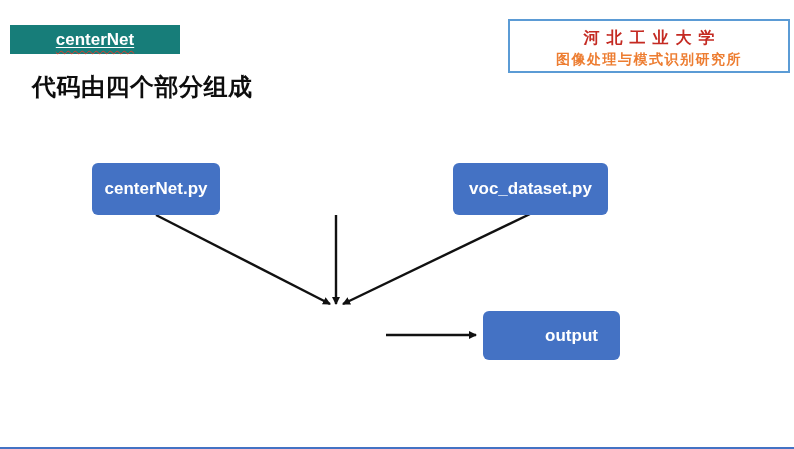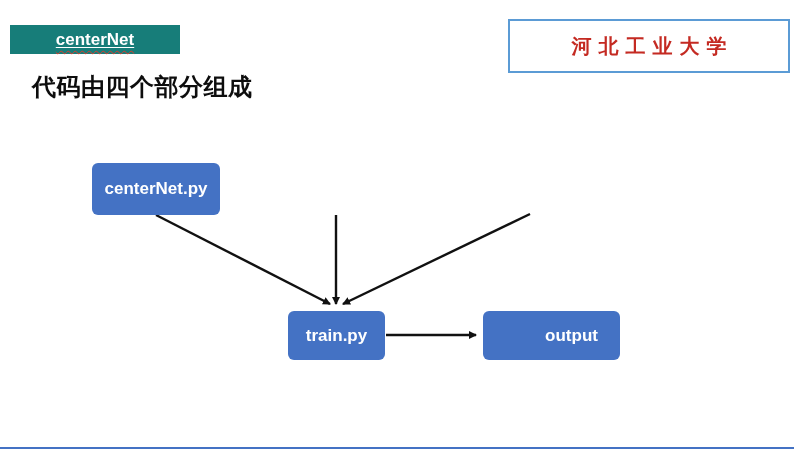--- a/index.html
+++ b/index.html
@@ -18,21 +18,21 @@
     text-decoration-thickness:1px;
   }
   .logo-badge .txt-inner{text-decoration:underline solid currentColor;text-underline-offset:2px;}
   
   .inst-box{
     position:absolute;left:508px;top:1px;width:282px;height:54px;
     box-sizing:border-box;border:2px solid #5b9bd5;background:#ffffff;
     display:flex;flex-direction:column;align-items:center;justify-content:center;gap:1px;
   }
   .inst-univ{
-    font-family:"DejaVu Serif",serif;font-size:20px;line-height:25px;
+    font-family:"DejaVu Serif",serif;font-size:16px;line-height:25px;
     color:#c42a22;letter-spacing:7px;font-weight:600;white-space:nowrap;text-indent:7px;
   }
   .inst-lab{
     font-size:14px;line-height:16px;font-weight:bold;color:#ed7d31;
     letter-spacing:1.5px;white-space:nowrap;
   }
   
   .heading{
     position:absolute;left:32px;top:55px;font-size:24px;line-height:28px;
     font-weight:900;color:#0d0d0d;letter-spacing:0.5px;white-space:nowrap;
@@ -58,36 +58,37 @@
 <body>
 
 <div class="slide">
 
   <div class="logo-badge">
     <span class="txt-outer"><span class="txt-inner">centerNet</span></span>
   </div>
 
   <div class="inst-box">
     <div class="inst-univ">河北工业大学</div>
+    <div class="inst-lab">图像处理与模式识别研究所</div>
   </div>
 
   <div class="heading">代码由四个部分组成</div>
 
   <svg class="arrows" viewBox="0 0 794 449" xmlns="http://www.w3.org/2000/svg">
     <defs>
       <marker id="ah" markerWidth="9" markerHeight="8" refX="7" refY="4" orient="auto" markerUnits="userSpaceOnUse">
         <path d="M0,0 L8,4 L0,8 z" fill="#111111"></path>
       </marker>
     </defs>
     <line x1="156" y1="197" x2="330" y2="286" stroke="#111111" stroke-width="2.4" marker-end="url(#ah)"></line>
     <line x1="336" y1="197" x2="336" y2="286" stroke="#111111" stroke-width="2.4" marker-end="url(#ah)"></line>
     <line x1="530" y1="196" x2="343" y2="286" stroke="#111111" stroke-width="2.4" marker-end="url(#ah)"></line>
     <line x1="386" y1="317" x2="476" y2="317" stroke="#111111" stroke-width="2.4" marker-end="url(#ah)"></line>
   </svg>
 
   <div class="node n-centernet">centerNet.py</div>
-  <div class="node n-train">train.py</div>
+  <div class="node n-vocdata">voc_dataset.py</div>
   <div class="node n-output">output</div>
 
   <div class="footer-bar"></div>
   <div class="footer-line"></div>
 
 </div>
 
 </body></html>

